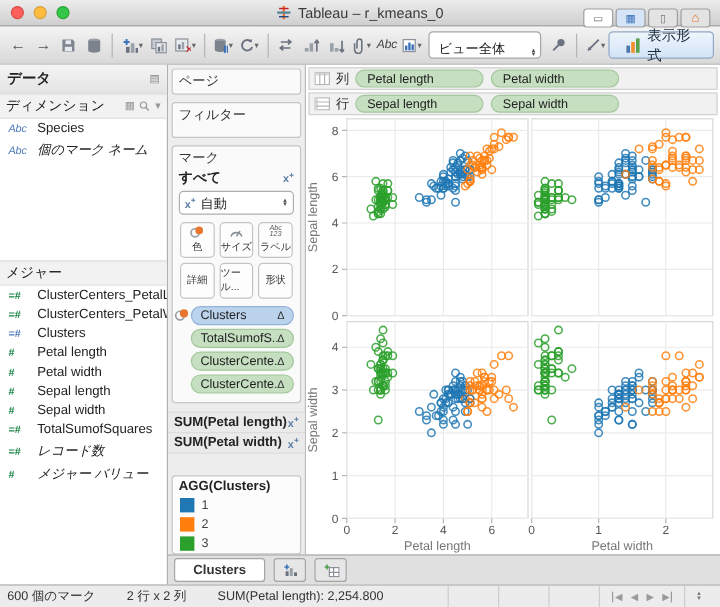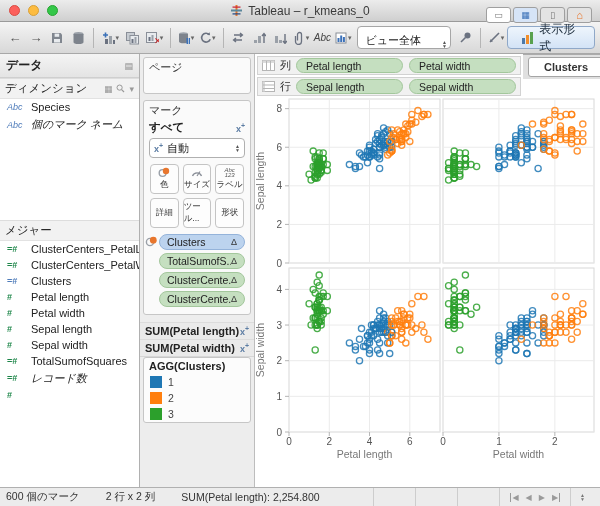--- a/index.html
+++ b/index.html
@@ -30,21 +30,21 @@
   .combo { width:104px; height:23px; border:1px solid #a6a6a6; border-radius:4px; background:#fff; display:flex; align-items:flex-end; padding:0 3px 0 7px; gap:4px; margin:0 3px; }
   .combo .cv { flex:1; font-size:11px; color:#222; }
   .stepper { display:flex; flex-direction:column; line-height:4px; font-size:5px; color:#555; }
   .showme-btn { margin-left:auto; height:23px; border:1px solid #8fa8c8; border-radius:4px; background:linear-gradient(#eef5fc,#d3e3f6); display:flex; align-items:center; gap:6px; padding:0 14px; font-size:12px; color:#1a2a3a; }
   .mini-bars { display:flex; align-items:flex-end; gap:1px; height:12px; }
   .mini-bars i { display:block; width:3px; }
 
   
   .main { flex:1; display:flex; min-height:0; }
   .data-pane { width:140px; flex:0 0 140px; background:#fff; border-right:1px solid #b0b0b0; display:flex; flex-direction:column; }
-  .right-col { flex:1; display:flex; flex-direction:row; min-width:0; }
+  .right-col { flex:1; display:flex; flex-direction:column; min-width:0; }
   .work-row { flex:1; display:flex; min-height:0; }
   .marks-pane { width:115px; flex:0 0 115px; background:#ededed; border-right:1px solid #bdbdbd; display:flex; flex-direction:column; overflow:hidden; }
   .view-area { flex:1; background:#fff; display:flex; flex-direction:column; min-width:0; }
 
   
   .pane-header { background:linear-gradient(#f4f4f4,#e4e4e4); border-bottom:1px solid #cfcfcf; padding:3px 6px; font-weight:bold; font-size:12px; display:flex; align-items:center; justify-content:space-between; }
   .pane-header .hicon { color:#888; font-size:9px; }
   .ds-row { padding:4px 4px 4px 3px; display:flex; align-items:center; gap:4px; font-weight:bold; font-size:11px; }
   .section-header { background:#f2f2f2; border-top:1px solid #ddd; border-bottom:1px solid #e2e2e2; padding:2px 5px; font-size:11.5px; color:#222; display:flex; align-items:center; }
   .sh-icons { margin-left:auto; display:flex; align-items:center; gap:4px; color:#999; font-size:9px; }
@@ -76,21 +76,21 @@
   .pills { position:relative; padding:2px 5px 2px 15px; display:flex; flex-direction:column; gap:3px; }
   .pill { height:16px; border-radius:8px; padding:0 7px; font-size:10.5px; display:flex; align-items:center; }
   .pill .plabel { flex:1; white-space:nowrap; overflow:hidden; }
   .pill .delta { font-size:9px; color:#333; }
   .pill.blue { background:#bcd3ee; border:1px solid #94b3da; }
   .pill.green { background:#c5dfc0; border:1px solid #a3c79c; }
   .color-mark-ic { position:absolute; left:1px; top:4px; }
 
   .sum-row { display:flex; align-items:flex-end; padding:2px 5px; font-size:11px; font-weight:bold; color:#222; background:#eaeaea; border-top:1px solid #dcdcdc; }
   .sum-rows { margin-top:7px; border-bottom:1px solid #d6d6d6; }
-  .legend-card { margin-top:0; background:#fcfcfc; }
+  .legend-card { margin-top:18px; background:#fcfcfc; }
   .legend-title { padding:2px 5px; font-size:11px; font-weight:bold; }
   .legend-item { display:flex; align-items:center; gap:6px; padding:2px 6px; font-size:10.5px; color:#444; }
   .swatch { width:12px; height:12px; flex:0 0 12px; }
 
   
   .shelf-row { height:19px; flex:0 0 19px; margin:2px 2px 0 2px; background:#f1f1f1; border:1px solid #d2d2d2; display:flex; align-items:center; gap:5px; padding:0 4px; }
   .shelf-name { font-size:11px; color:#333; }
   .shelf-pill { width:107px; height:15px; border-radius:8px; background:#c5dfc0; border:1px solid #a3c79c; font-size:10.5px; display:flex; align-items:center; padding-left:9px; }
   #chart { flex:1; position:relative; }
   #chart svg { position:absolute; left:0; top:0; }
@@ -333,31 +333,35 @@
           <div class="field-item">
             <span class="ficon grn">=#</span>
             <span>TotalSumofSquares</span>
           </div>
           <div class="field-item">
             <span class="ficon grn">=#</span>
             <span class="italic">レコード数</span>
           </div>
           <div class="field-item">
             <span class="ficon grn">#</span>
+            <span class="italic">メジャー バリュー</span>
           </div>
         </div>
       <div class="spacer"></div>
     </div>
 
     <div class="right-col">
       <div class="work-row">
 
         <div class="marks-pane">
           <div class="card pages-card">
             <div class="card-label">ページ</div>
+          </div>
+          <div class="card filters-card">
+            <div class="card-label">フィルター</div>
           </div>
           <div class="card marks-card">
             <div class="card-label">マーク</div>
             <div class="all-row">
               <span>すべて</span>
               <span class="xplus">x<sup>+</sup></span>
             </div>
             <div class="mark-dd">
               <span class="xplus">x<sup>+</sup></span>
               <span class="dv">自動</span>

